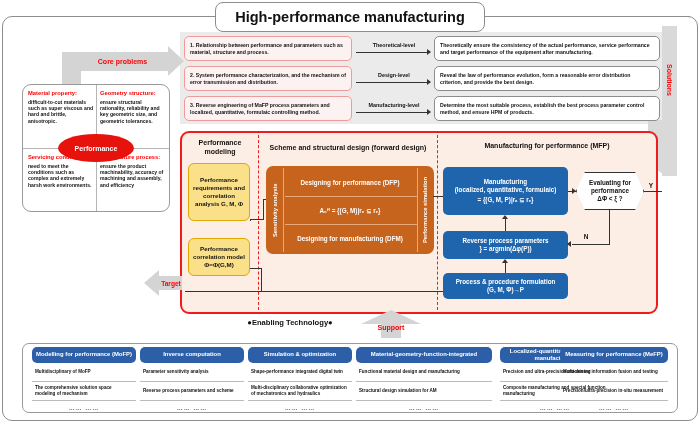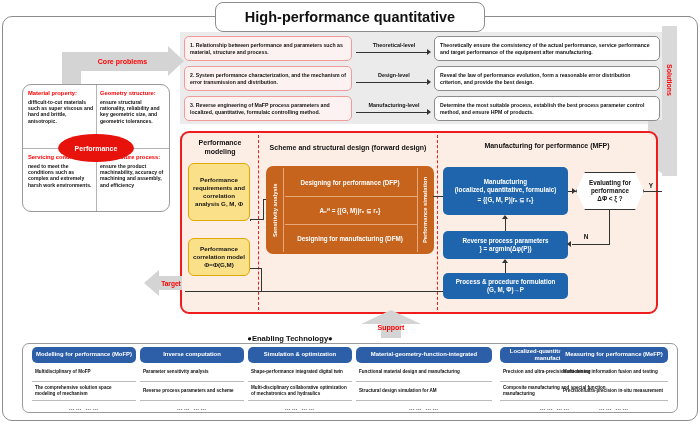--- a/index.html
+++ b/index.html
@@ -175,21 +175,21 @@
   
   .sup-shaft{left:381px;top:322px;width:20px;height:16px;background:#d4d4d4;z-index:5;}
   .sup-head{
     left:361px;top:310px;width:0;height:0;border-left:30px solid transparent;
     border-right:30px solid transparent;border-bottom:14px solid #d4d4d4;z-index:5;
   }
   .sup-label{left:364px;top:321px;width:54px;height:12px;color:#ff0000;font-weight:bold;font-size:7px;z-index:6;}
 
   
   .et-title{
-    left:200px;top:332px;width:180px;height:12px;font-size:7.6px;font-weight:bold;color:#111;z-index:6;
+    left:200px;top:316px;width:180px;height:12px;font-size:7.6px;font-weight:bold;color:#111;z-index:6;
   }
   .et-frame{
     left:22px;top:343px;width:656px;height:70px;
     border:1px solid #9a9a9a;border-radius:7px;background:#fff;z-index:4;
   }
   .et-col{top:347px;width:104px;z-index:6;}
   .et-head{
     height:16px;background:#2c5fa8;border-radius:5px;color:#fff;font-weight:bold;
     font-size:5.9px;line-height:7.4px;padding:0 3px;
   }
@@ -199,21 +199,21 @@
   }
   .et-dots{font-size:6px;color:#333;text-align:center;padding-top:4px;letter-spacing:1px;font-weight:bold;}
 </style>
 </head>
 <body>
 
 <div id="root">
 
   <div class="abs title-line"></div>
   <div class="abs outer-frame"></div>
-  <div class="abs ctr title-box">High-performance quantitative</div>
+  <div class="abs ctr title-box">High-performance manufacturing</div>
 
   <div class="abs cp-elbow"></div>
   <div class="abs cp-shaft"></div>
   <div class="abs cp-head"></div>
   <div class="abs ctr cp-label">Core problems</div>
 
   <div class="abs quad-box"></div>
   <div class="abs quad-v"></div>
   <div class="abs quad-h"></div>
 

